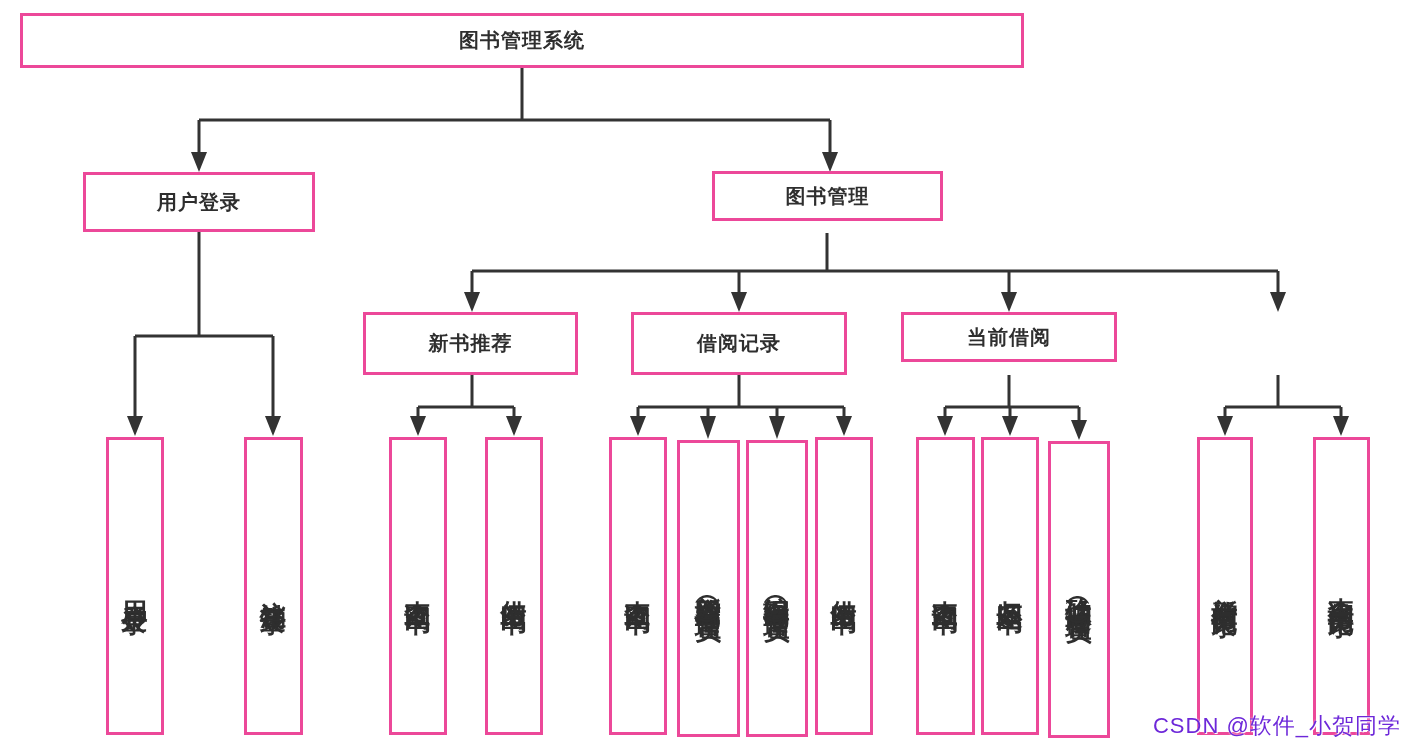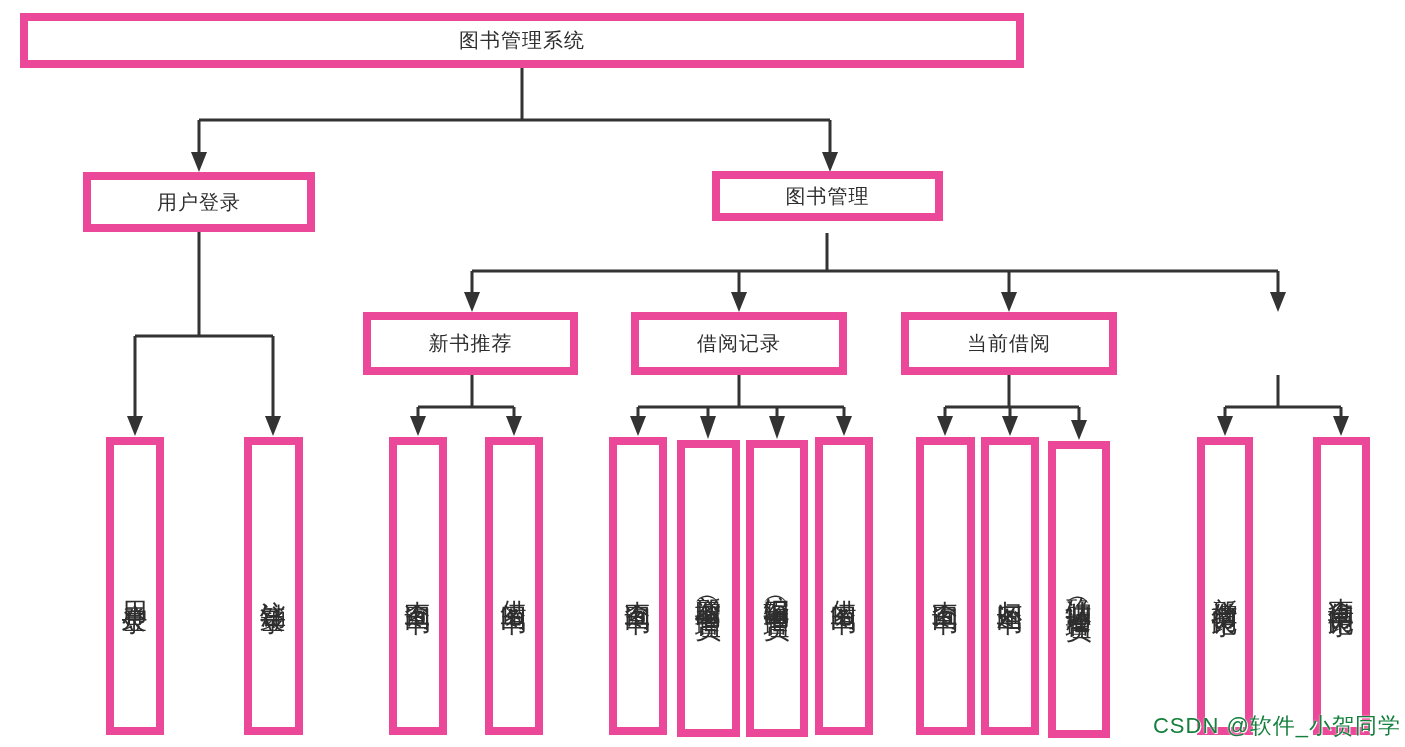--- a/index.html
+++ b/index.html
@@ -13,27 +13,28 @@
   }
   #connectors {
     position: absolute;
     left: 0; top: 0;
     z-index: 0;
   }
   .node {
     position: absolute;
     box-sizing: border-box;
     background: #ffffff;
-    border: 8px solid #ec4899;
+    border: 3px solid #ec4899;
     color: #2e2e2e;
     display: flex;
     align-items: center;
     justify-content: center;
     z-index: 1;
     text-align: center;
+    font-weight: bold;
   }
   .node.h {
     font-size: 20px;
     letter-spacing: 1px;
   }
   .node.root {
     font-size: 20px;
     letter-spacing: 1px;
   }
   .node.v {
@@ -42,21 +43,21 @@
     font-size: 26px;
     letter-spacing: 3px;
     line-height: 1;
   }
   #watermark {
     position: absolute;
     right: 4px;
     bottom: 6px;
     z-index: 2;
     font-size: 22px;
-    color: #15803d;
+    color: #6d28d9;
     text-shadow: 0 0 2px #ffffff, 1px 1px 0 #ffffff;
     letter-spacing: 1px;
     white-space: nowrap;
   }
 </style>
 </head>
 <body>
 
 <div id="canvas">
 
@@ -100,21 +101,21 @@
     </g>
   </svg>
 
   <div class="node root" style="left:20px; top:13px; width:1004px; height:55px;">图书管理系统</div>
 
   <div class="node h" style="left:83px; top:172px; width:232px; height:60px;">用户登录</div>
   <div class="node h" style="left:712px; top:171px; width:231px; height:50px;">图书管理</div>
 
   <div class="node h" style="left:363px; top:312px; width:215px; height:63px;">新书推荐</div>
   <div class="node h" style="left:631px; top:312px; width:216px; height:63px;">借阅记录</div>
-  <div class="node h" style="left:901px; top:312px; width:216px; height:63px;">当前借阅</div>
+  <div class="node h" style="left:901px; top:312px; width:216px; height:50px;">当前借阅</div>
 
   <div class="node v" style="left:106px; top:437px; width:58px; height:298px;">用户登录</div>
   <div class="node v" style="left:244px; top:437px; width:59px; height:298px;">注销登录</div>
 
   <div class="node v" style="left:389px; top:437px; width:58px; height:298px;">查询图书</div>
   <div class="node v" style="left:485px; top:437px; width:58px; height:298px;">借阅图书</div>
 
   <div class="node v" style="left:609px; top:437px; width:58px; height:298px;">查询图书</div>
   <div class="node v" style="left:677px; top:440px; width:63px; height:297px;">新增图书（管理员）</div>
   <div class="node v" style="left:746px; top:440px; width:62px; height:297px;">编辑图书（管理员）</div>

